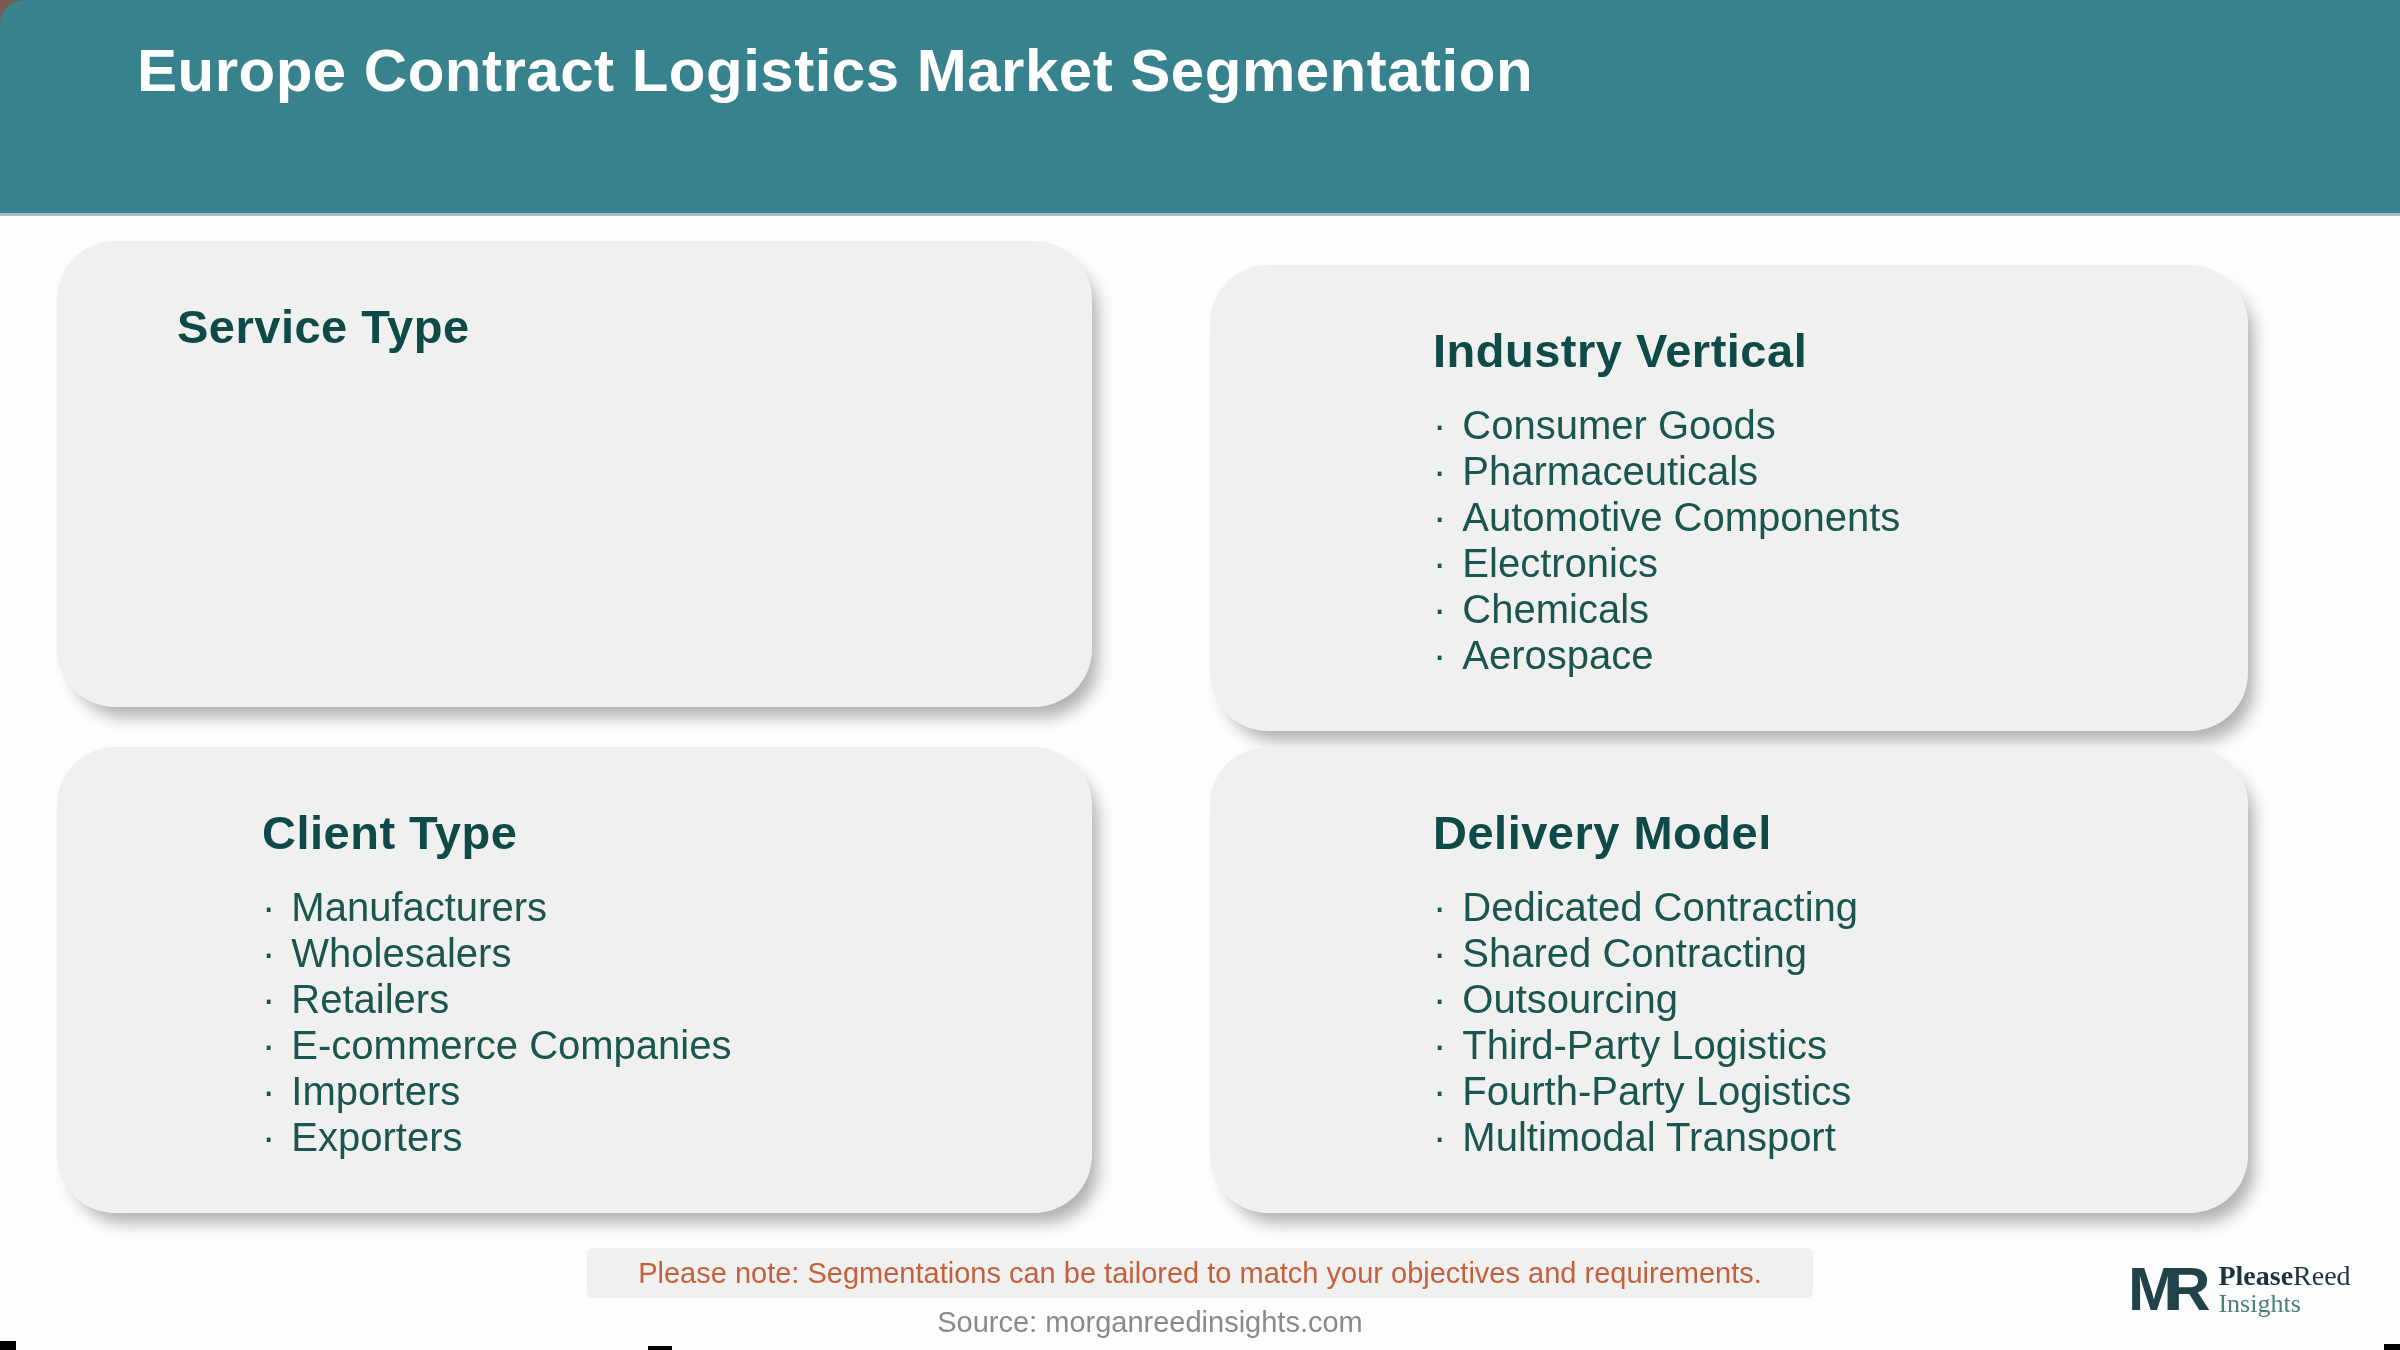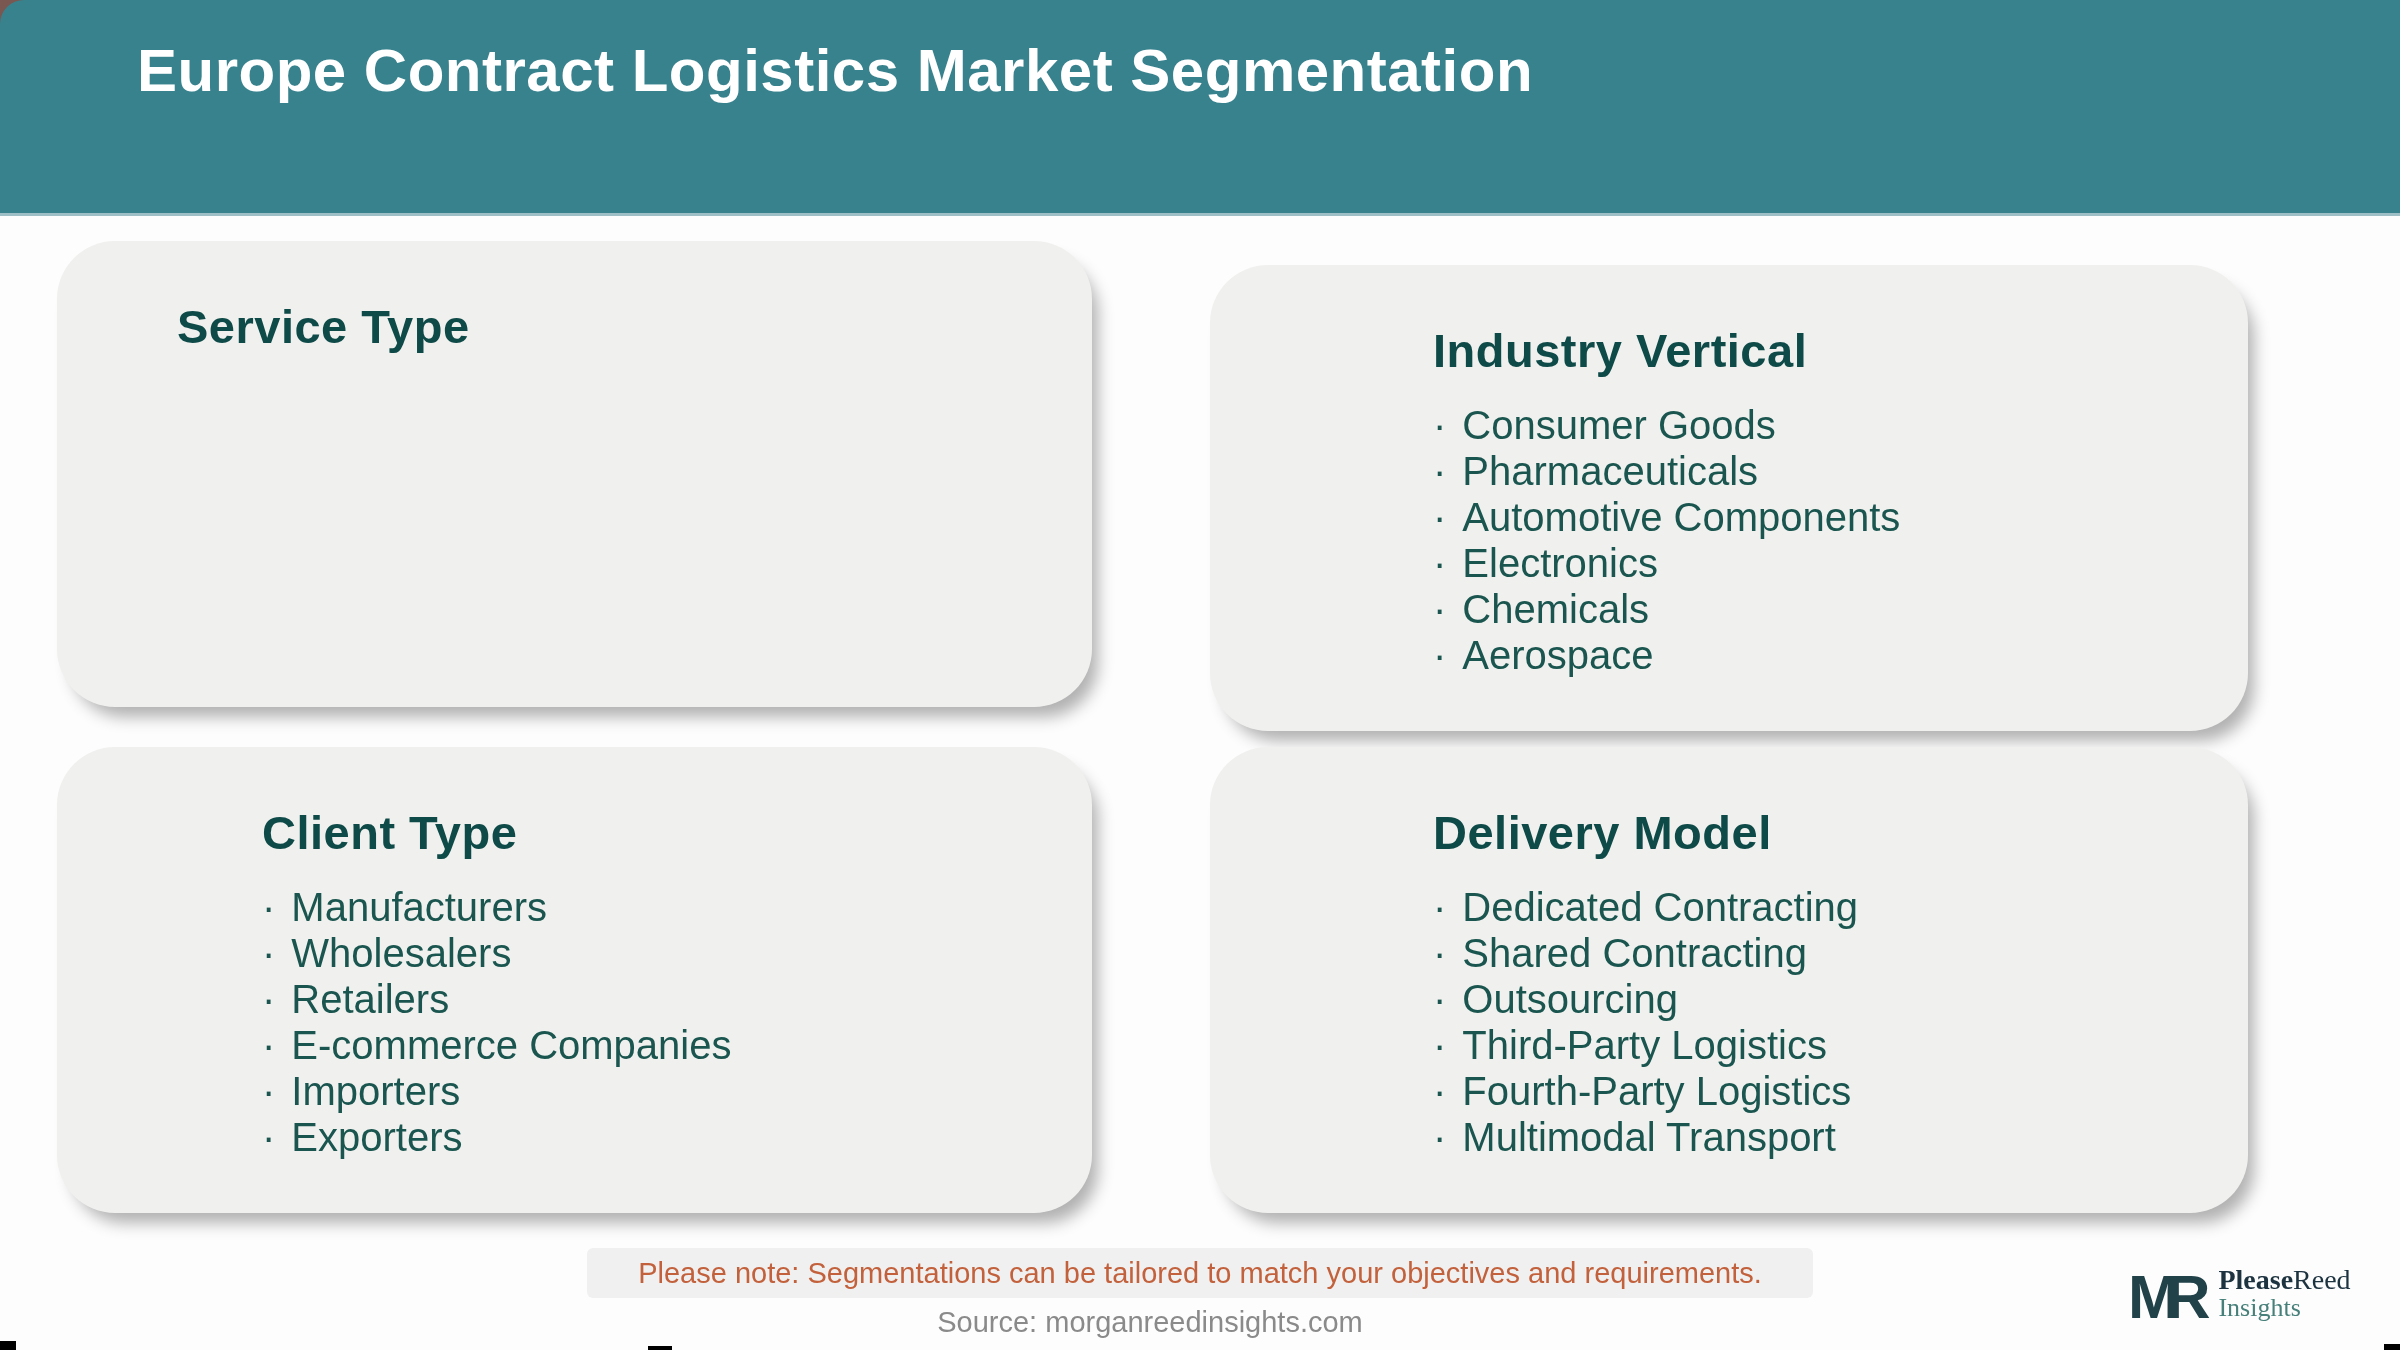--- a/index.html
+++ b/index.html
@@ -83,21 +83,20 @@
     z-index:1;
   }
   .logo{
     position:absolute;left:2128px;top:1258px;
     display:flex;align-items:center;gap:8px;z-index:1;
   }
   .logo .mono{
     font-size:62px;font-weight:bold;color:var(--mono);
     letter-spacing:-14px;padding-right:14px;line-height:62px;
     font-family:"Liberation Sans", sans-serif;
-    margin-top:8px;
   }
   .logo .logotext{
     display:flex;flex-direction:column;justify-content:center;
     font-family:"Liberation Serif", serif;line-height:1.05;
   }
   .logo .l1{
     font-size:28px;color:var(--logo-dark);white-space:nowrap;
   }
   .logo .l1 .nm1{font-weight:bold;}
   .logo .l2{

